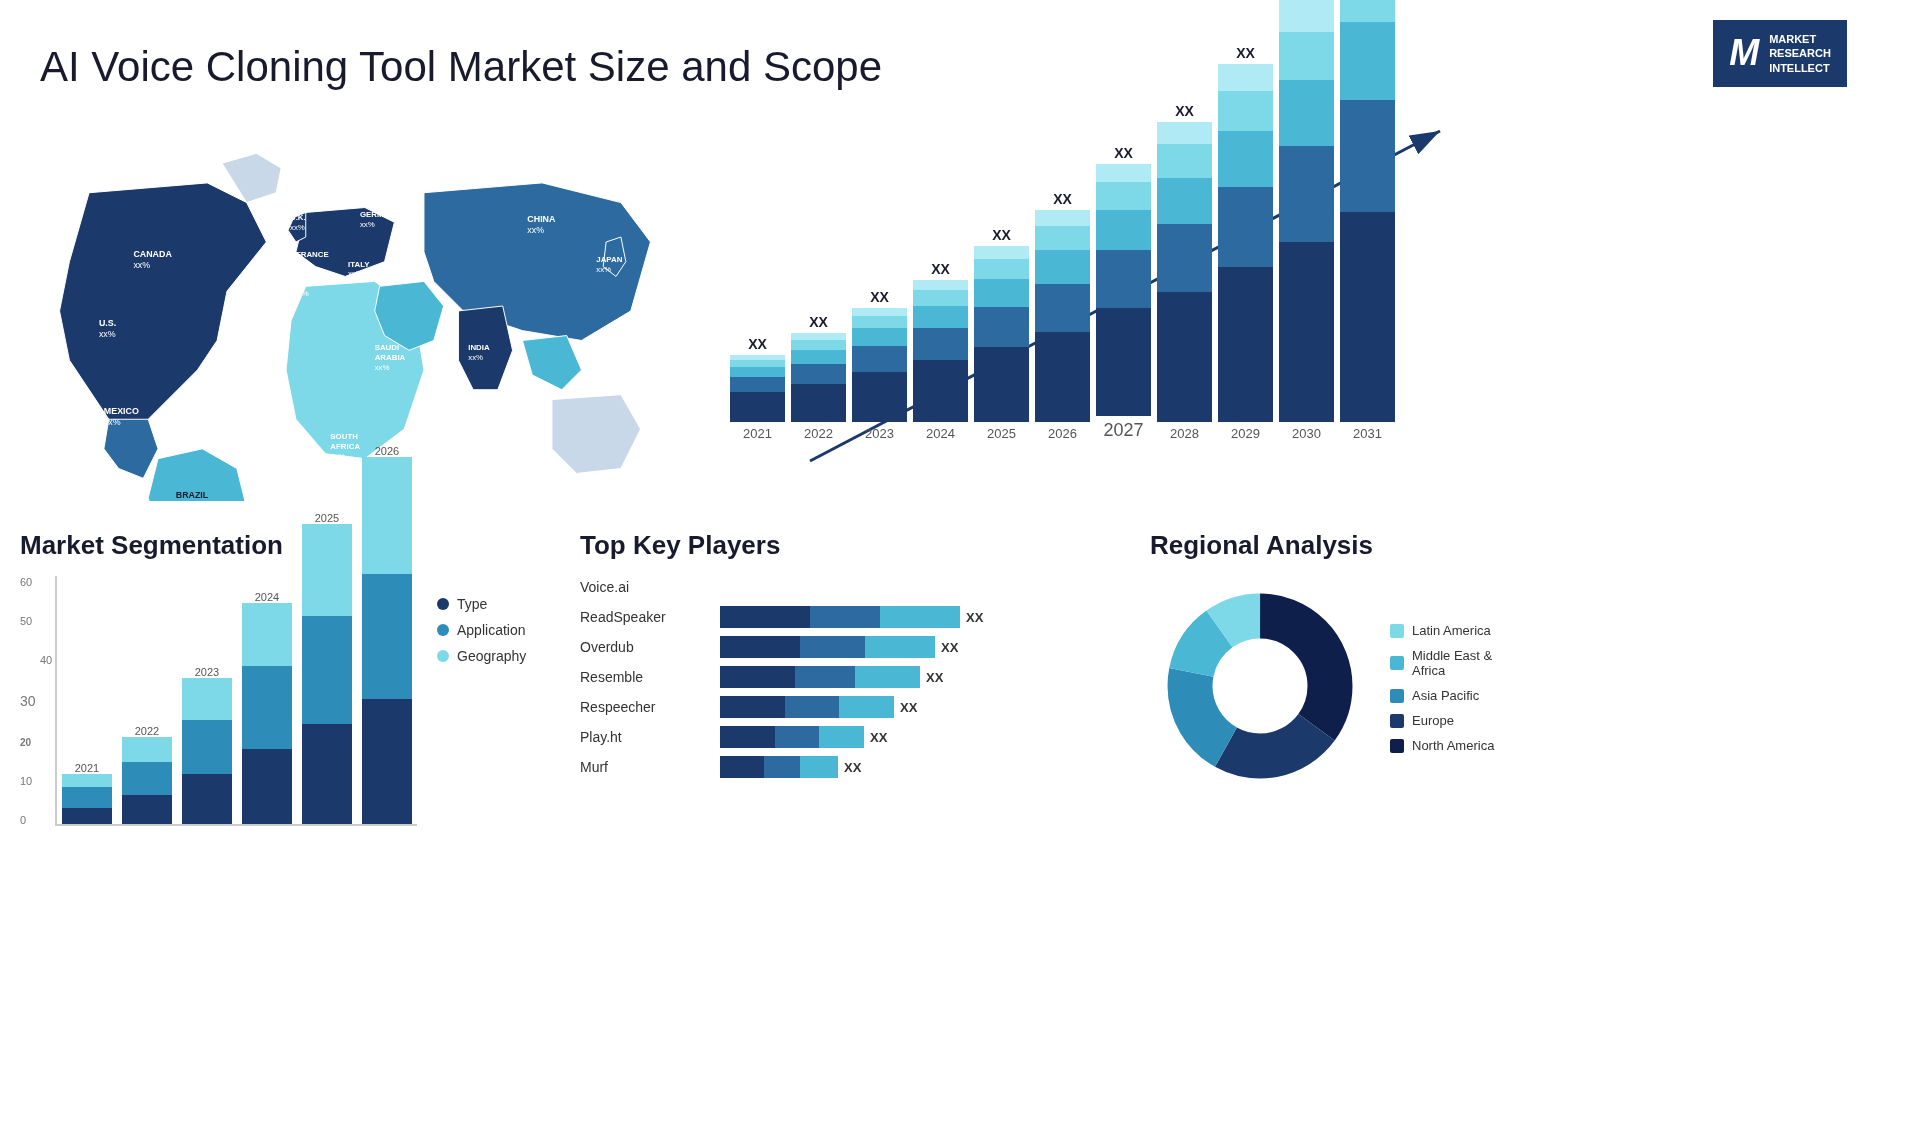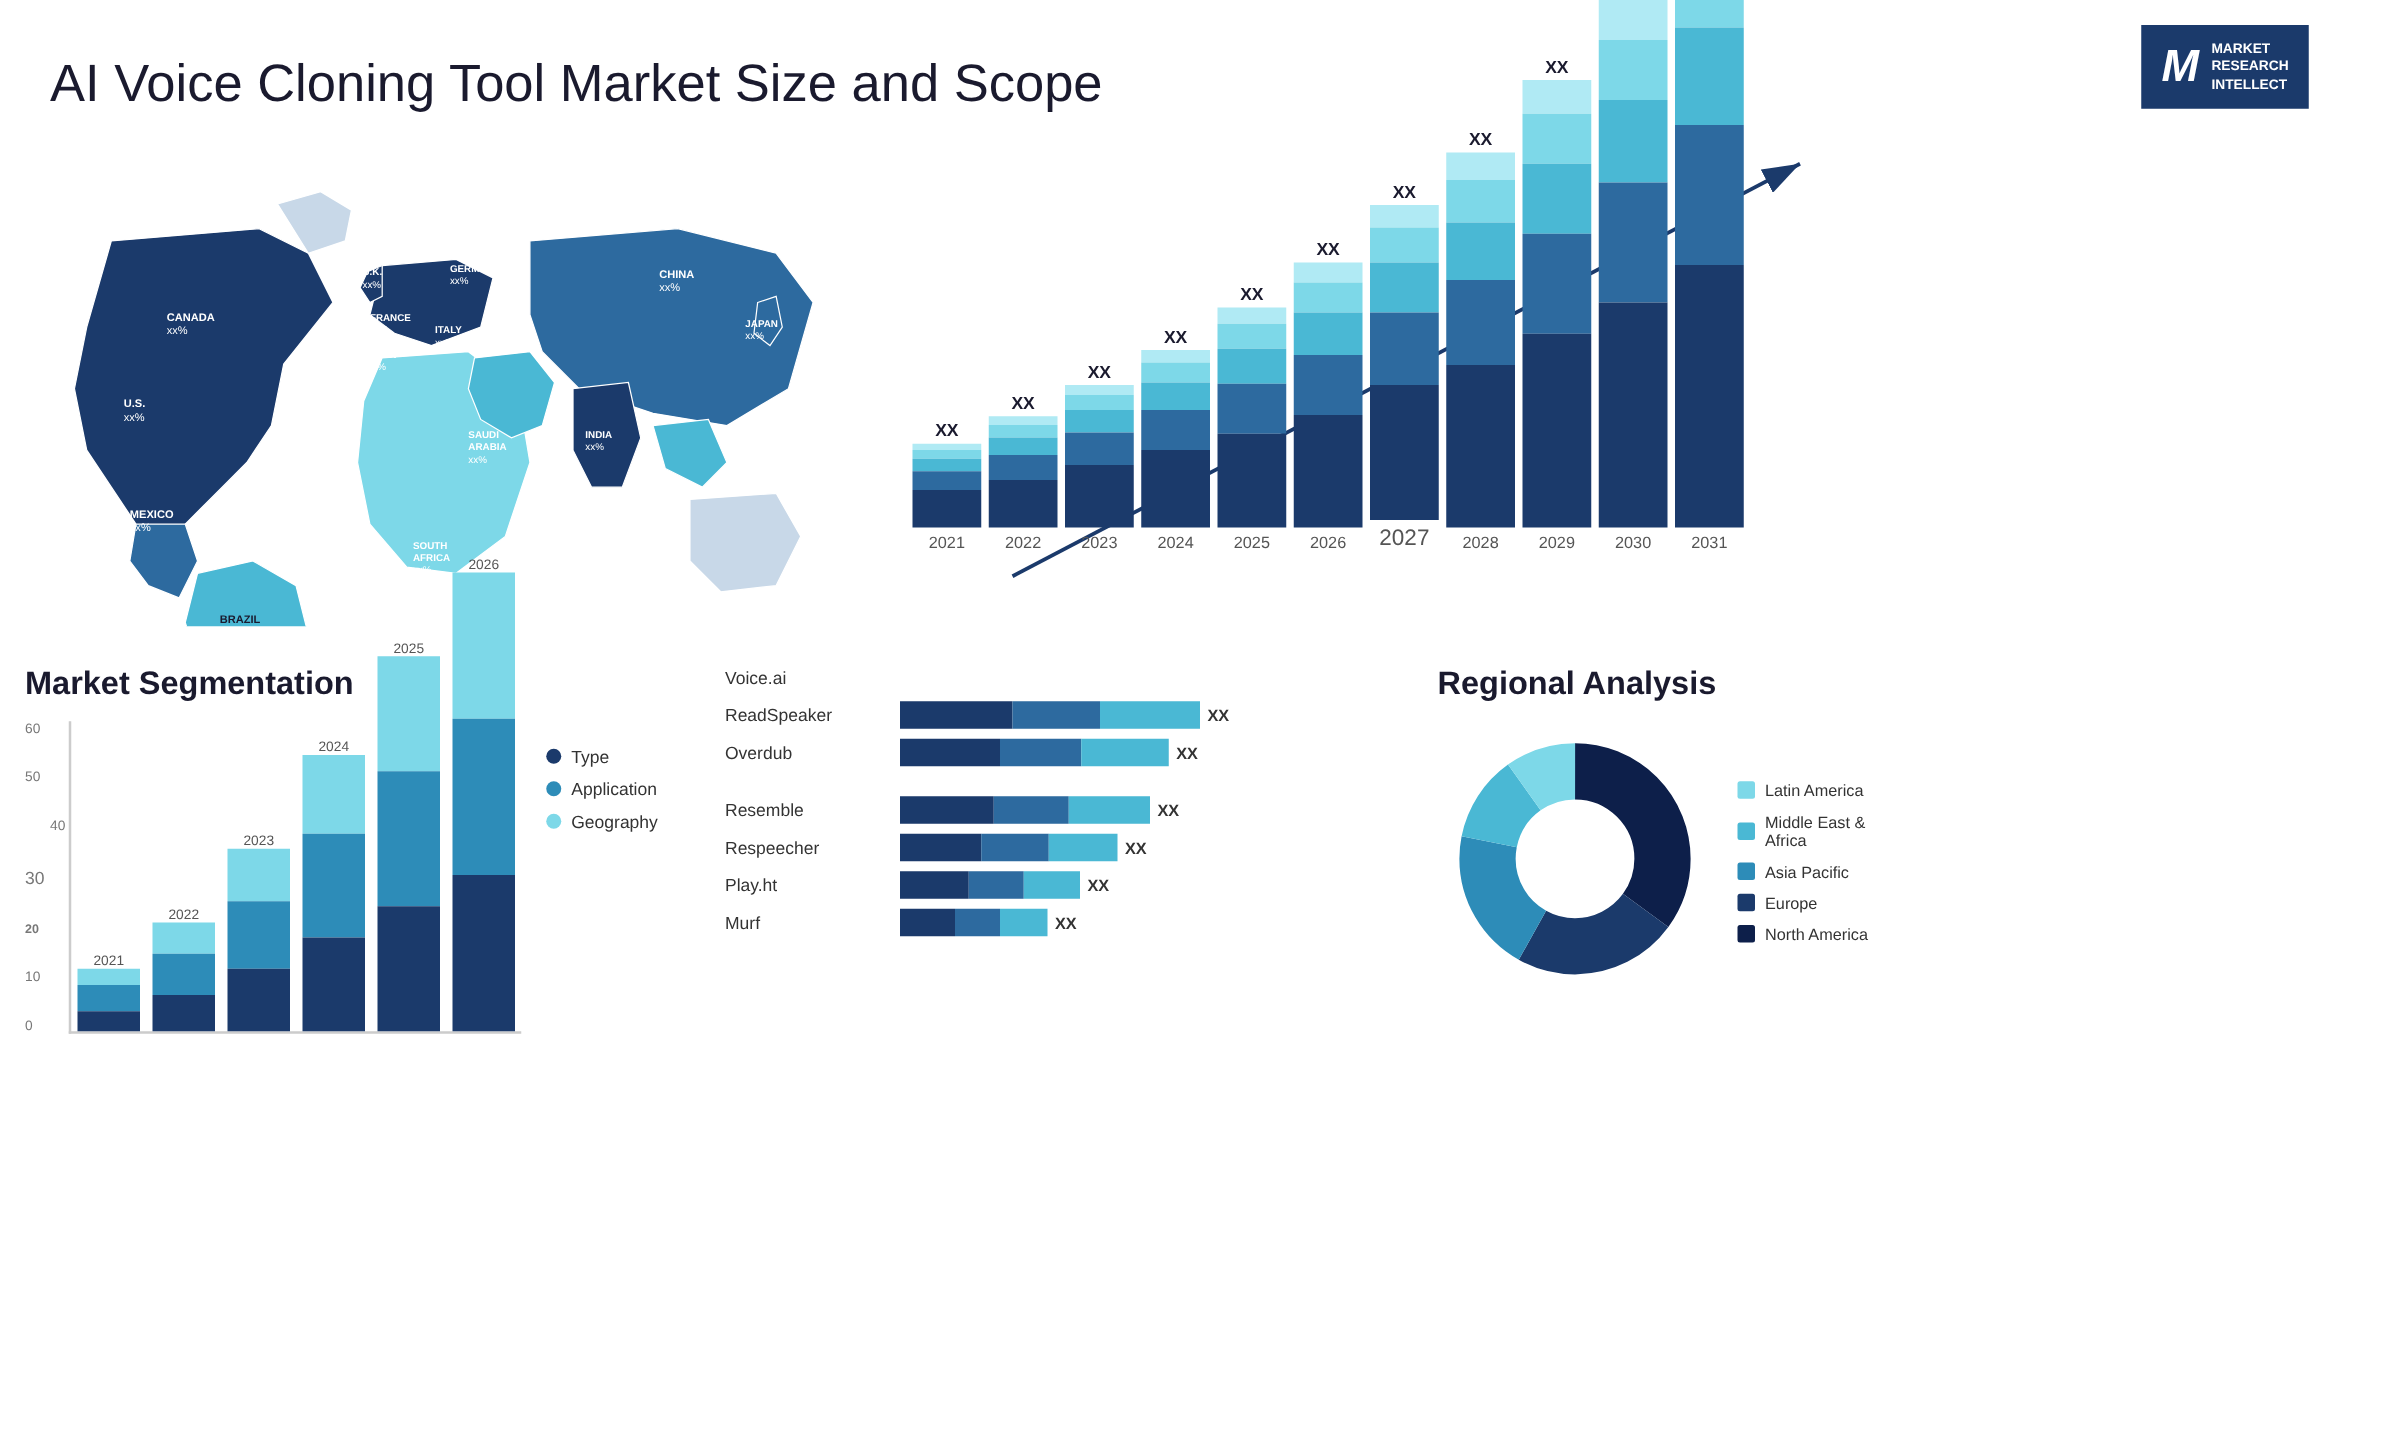--- a/index.html
+++ b/index.html
@@ -371,20 +371,21 @@
         </div>
         <div style="display:flex;align-items:center;gap:8px;">
           <div style="width:12px;height:12px;border-radius:50%;background:#7dd8e8;"></div>
           <span style="font-size:14px;color:#333;">Geography</span>
         </div>
       </div>
     </div>
   </div>
 
   <div style="flex:0 0 550px;">
+    <h2 class="section-title">Top Key Players</h2>
     <div style="display:flex;flex-direction:column;gap:8px;">
 
       <div style="display:flex;align-items:center;gap:10px;">
         <span style="width:130px;font-size:14px;color:#333;">Voice.ai</span>
         <div style="display:flex;align-items:center;gap:3px;">
           <div style="height:22px;width:0;"></div>
         </div>
       </div>
 
       <div style="display:flex;align-items:center;gap:10px;">
@@ -400,21 +401,21 @@
       <div style="display:flex;align-items:center;gap:10px;">
         <span style="width:130px;font-size:14px;color:#333;">Overdub</span>
         <div style="display:flex;align-items:center;">
           <div style="height:22px;width:80px;background:#1b3a6b;"></div>
           <div style="height:22px;width:65px;background:#2d6a9f;"></div>
           <div style="height:22px;width:70px;background:#4ab8d4;"></div>
           <span style="font-size:13px;font-weight:700;color:#333;margin-left:6px;">XX</span>
         </div>
       </div>
 
-      <div style="display:flex;align-items:center;gap:10px;margin-top:16px;">
+      <div style="display:flex;align-items:center;gap:10px;">
         <span style="width:130px;font-size:14px;color:#333;">Resemble</span>
         <div style="display:flex;align-items:center;">
           <div style="height:22px;width:75px;background:#1b3a6b;"></div>
           <div style="height:22px;width:60px;background:#2d6a9f;"></div>
           <div style="height:22px;width:65px;background:#4ab8d4;"></div>
           <span style="font-size:13px;font-weight:700;color:#333;margin-left:6px;">XX</span>
         </div>
       </div>
 
       <div style="display:flex;align-items:center;gap:10px;">

